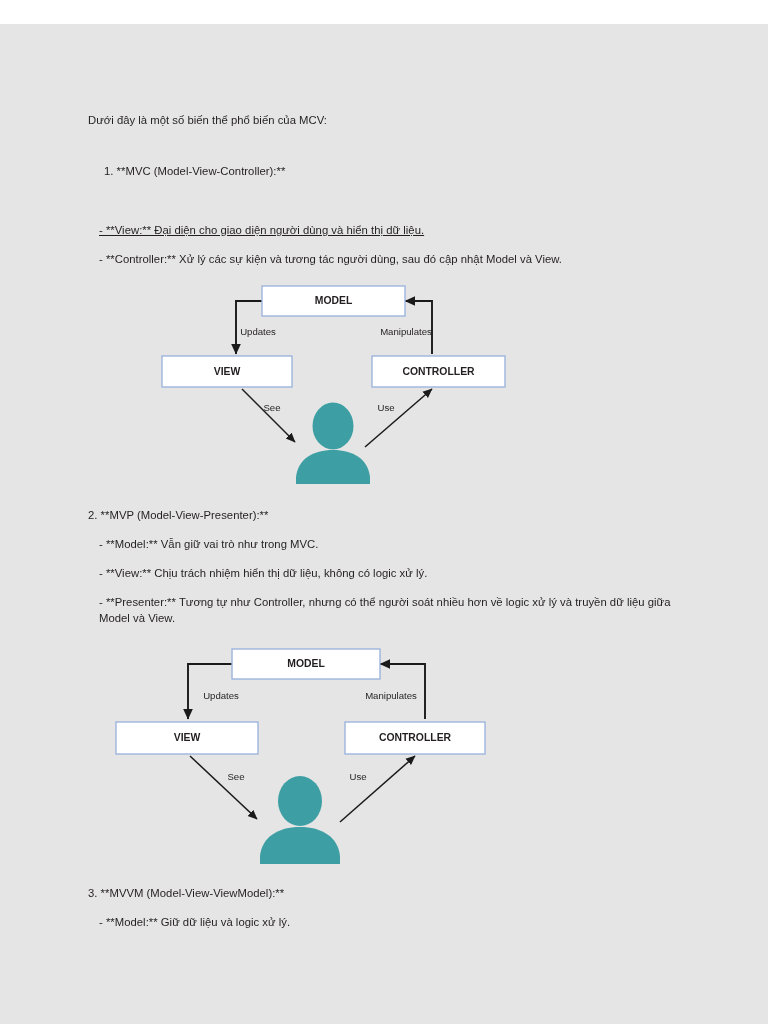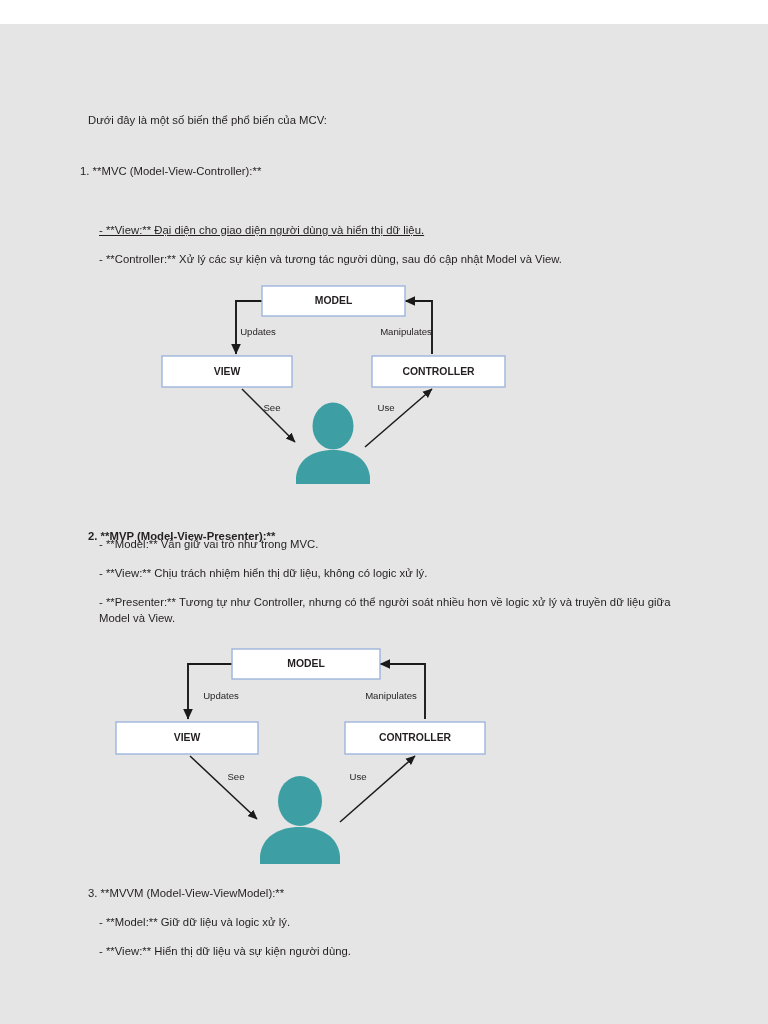--- a/index.html
+++ b/index.html
@@ -25,26 +25,26 @@
   
   .txt {
     position: absolute;
     font-size: 11.3px;
     line-height: 16px;
     letter-spacing: 0.02px;
     color: #231f20;
     white-space: pre-wrap;
   }
   .t-intro { left: 88px; top: 88px; }
-  .t-h1    { left: 80px; top: 139px; text-align: center; }
+  .t-h1    { left: 104px; top: 139px; text-align: center; }
   .t-m1    { left: 99px; top: 168px; }
   .t-v1    { left: 99px; top: 198px; text-decoration: underline; }
   .t-c1    { left: 99px; top: 227px; }
 
-  .t-h2    { left: 88px; top: 504px; font-weight: bold; }
+  .t-h2    { left: 88px; top: 483px; }
   .t-m2    { left: 99px; top: 512px; }
   .t-v2    { left: 99px; top: 541px; }
   .t-p2    { left: 99px; top: 570px; width: 576px; }
 
   .t-h3    { left: 88px; top: 861px; }
   .t-m3    { left: 99px; top: 890px; }
   .t-v3    { left: 99px; top: 919px; }
 
   
   .diagram { position: absolute; }
@@ -91,21 +91,20 @@
   <div class="txt t-v1">- **View:** Đại diện cho giao diện người dùng và hiển thị dữ liệu.</div>
   <div class="txt t-c1">- **Controller:** Xử lý các sự kiện và tương tác người dùng, sau đó cập nhật Model và View.</div>
 
   <div class="txt t-h2">2. **MVP (Model-View-Presenter):**</div>
   <div class="txt t-m2">- **Model:** Vẫn giữ vai trò như trong MVC.</div>
   <div class="txt t-v2">- **View:** Chịu trách nhiệm hiển thị dữ liệu, không có logic xử lý.</div>
   <div class="txt t-p2">- **Presenter:** Tương tự như Controller, nhưng có thể người soát nhiều hơn về logic xử lý và truyền dữ liệu giữa Model và View.</div>
 
   <div class="txt t-h3">3. **MVVM (Model-View-ViewModel):**</div>
   <div class="txt t-m3">- **Model:** Giữ dữ liệu và logic xử lý.</div>
-  <div class="txt t-v3">- **View:** Hiển thị dữ liệu và sự kiện người dùng.</div>
 
   <div class="diagram" id="diagram-mvc">
     <svg viewBox="0 0 400 215" preserveAspectRatio="none">
       <defs>
         <marker id="ah1" markerWidth="7" markerHeight="7" refX="5.4" refY="3" orient="auto">
           <path d="M0,0.4 L5.6,3 L0,5.6 z" fill="#1a1a1a"></path>
         </marker>
         <marker id="ah1d" markerWidth="8" markerHeight="8" refX="6" refY="3.2" orient="auto">
           <path d="M0,0.4 L6.4,3.2 L0,6 z" fill="#1a1a1a"></path>
         </marker>

